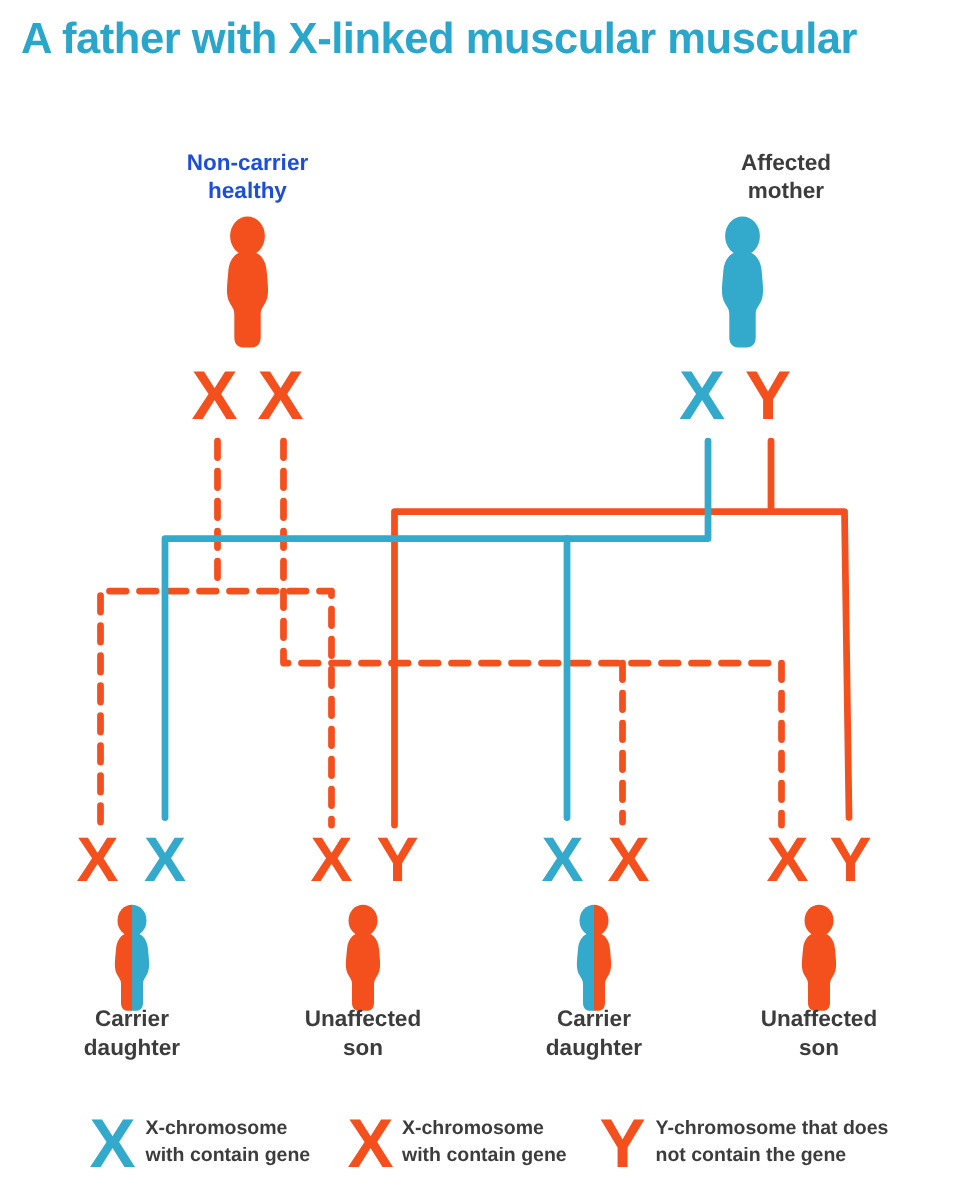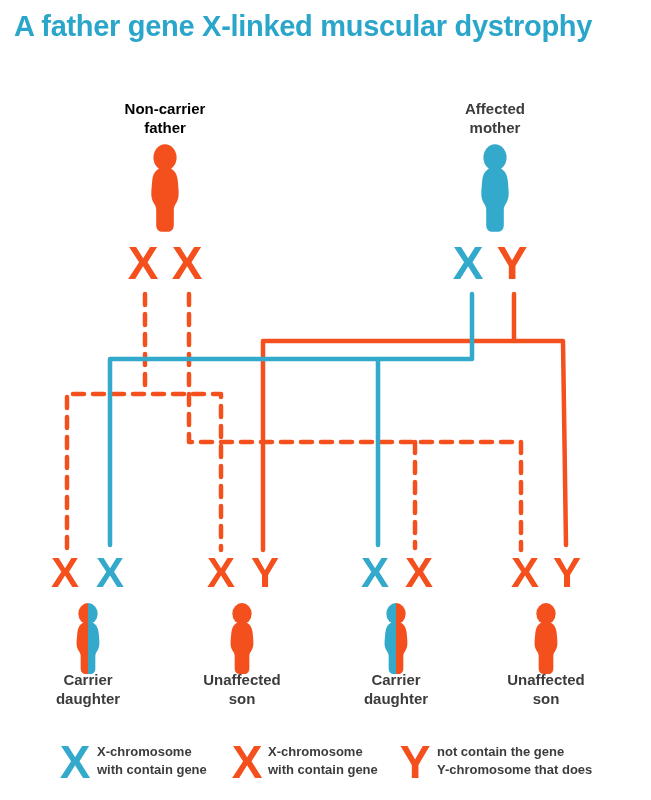--- a/index.html
+++ b/index.html
@@ -10,21 +10,21 @@
   .title{
     position:absolute;left:14px;top:10px;margin:0;
     font-size:29px;font-weight:bold;letter-spacing:-0.3px;white-space:nowrap;
   }
   .lines-svg{position:absolute;left:0;top:0;width:651px;height:800px;}
   .col-label{
     position:absolute;transform:translateX(-50%);text-align:center;
     font-weight:bold;font-size:15px;line-height:18.5px;white-space:nowrap;
   }
   .mother-label{left:165px;top:100px;}
-  .father-label{left:495px;top:100px;}
+  .father-label{left:524px;top:100px;}
   .child-label{top:670px;line-height:19px;}
   .cl1{left:88px;}.cl2{left:242px;}.cl3{left:396px;}.cl4{left:546px;}
   .fig{position:absolute;display:block;}
   .fig-mother{left:141px;top:143px;width:48px;height:90px;}
   .fig-father{left:471px;top:143px;width:48px;height:90px;}
   .fig-child{width:40px;height:73px;top:602px;}
   .fig-c1{left:68px;}.fig-c2{left:222px;}.fig-c3{left:376px;}.fig-c4{left:526px;}
   .chrom{
     position:absolute;transform:translateX(-50%);
     font-weight:bold;line-height:1;white-space:nowrap;
@@ -66,25 +66,25 @@
       <polyline points="514,294 514,341" fill="none" stroke="#F4501E" stroke-width="4.5" stroke-linecap="round" stroke-linejoin="round"></polyline>
       <polyline points="263,550 263,341 563,341 566,545" fill="none" stroke="#F4501E" stroke-width="4.5" stroke-linecap="round" stroke-linejoin="round"></polyline>
       <polyline points="145,294 145,392" fill="none" stroke="#F4501E" stroke-width="4.5" stroke-linecap="round" stroke-linejoin="round" stroke-dasharray="11 9"></polyline>
       <polyline points="67,548 67,394 221,394 221,550" fill="none" stroke="#F4501E" stroke-width="4.5" stroke-linecap="round" stroke-linejoin="round" stroke-dasharray="11 9"></polyline>
       <polyline points="189,294 189,442 521,442 521,550" fill="none" stroke="#F4501E" stroke-width="4.5" stroke-linecap="round" stroke-linejoin="round" stroke-dasharray="11 9"></polyline>
       <polyline points="415,442 415,548" fill="none" stroke="#F4501E" stroke-width="4.5" stroke-linecap="round" stroke-linejoin="round" stroke-dasharray="11 9"></polyline>
       <polyline points="472,294 472,359 110,359 110,545" fill="none" stroke="#33A9CB" stroke-width="4.5" stroke-linecap="round" stroke-linejoin="round"></polyline>
       <polyline points="378,359 378,545" fill="none" stroke="#33A9CB" stroke-width="4.5" stroke-linecap="round" stroke-linejoin="round"></polyline>
     </svg>
 
-  <h1 class="title" style="color: rgb(43, 166, 203);">A father gene X-linked muscular dystrophy</h1>
+  <h1 class="title" style="color: rgb(43, 166, 203);">A father with X-linked muscular muscular</h1>
 
-  <div class="col-label mother-label" style="color: #000000;">
+  <div class="col-label mother-label" style="color: #1d4ed8;">
     <div>Non-carrier</div>
-    <div>father</div>
+    <div>healthy</div>
   </div>
   <svg class="fig fig-mother" viewBox="0 0 60 100" preserveAspectRatio="none">
     <defs>
         <linearGradient id="fg0" x1="0" y1="0" x2="1" y2="0">
       <stop offset="0.5" class="stop-left" stop-color="#F4501E"></stop>
           <stop offset="0.5" class="stop-right" stop-color="#F4501E"></stop>
     </linearGradient>
       </defs>
     <use href="#person-shape" fill="url(#fg0)"></use>
   </svg>
@@ -175,17 +175,17 @@
     <div>X-chromosome</div>
     <div>with contain gene</div>
   </div>
   <span class="legend-symbol ls2" style="color: rgb(244, 80, 30);">X</span>
   <div class="legend-text lt2" style="color: rgb(60, 60, 60);">
     <div>X-chromosome</div>
     <div>with contain gene</div>
   </div>
   <span class="legend-symbol ls3" style="color: rgb(244, 80, 30);">Y</span>
   <div class="legend-text lt3" style="color: rgb(60, 60, 60);">
+    <div>Y-chromosome that does</div>
     <div>not contain the gene</div>
-    <div>Y-chromosome that does</div>
   </div>
 
 </div>
 
 </body></html>

